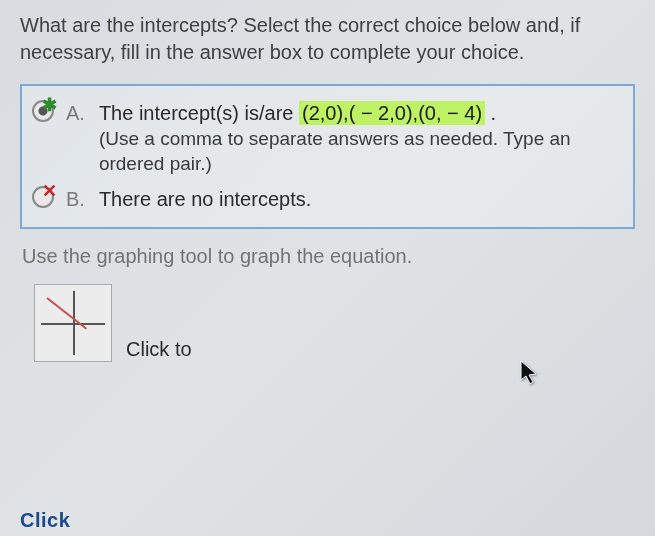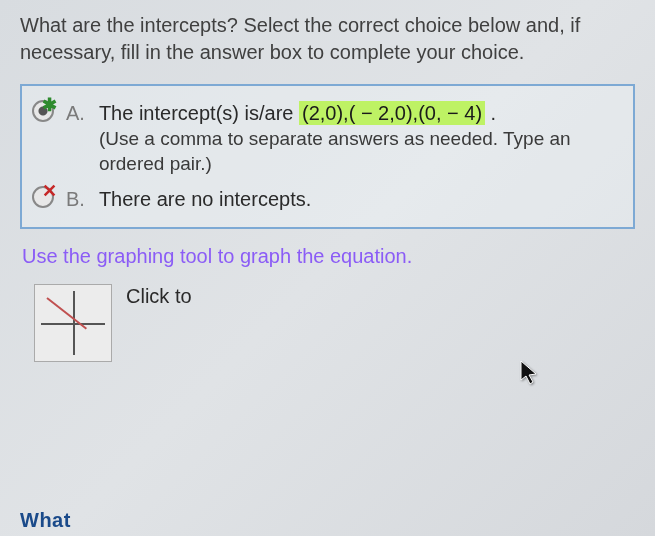--- a/index.html
+++ b/index.html
@@ -75,26 +75,26 @@
       padding: 1px 3px;
       color: #1a1a1a;
     }
     .hint {
       color: #3a3a3a;
       font-size: 19px;
       line-height: 1.3;
     }
     .below-text {
       font-size: 20px;
-      color: #8b5cf6;
+      color: #737373;
       margin: 14px 0 16px 2px;
     }
     .graph-row {
       display: flex;
-      align-items: flex-start;
+      align-items: flex-end;
       gap: 14px;
       margin-left: 14px;
     }
     .graph-thumb {
       width: 78px;
       height: 78px;
       border: 1px solid #aaa;
       background: #ececec;
       position: relative;
       flex-shrink: 0;
@@ -174,13 +174,13 @@
   </div>
   <div class="graph-label">
     <div>Click to</div>
   </div>
 </div>
 
 <svg class="cursor" width="20" height="26">
   <path d="M1 1 L1 20 L6 16 L10 24 L13 22 L9 15 L16 14 Z" fill="#111" stroke="#fff" stroke-width="1"></path>
 </svg>
 
-<div class="bottom-cut">What</div>
+<div class="bottom-cut">Click</div>
 
 </body></html>

